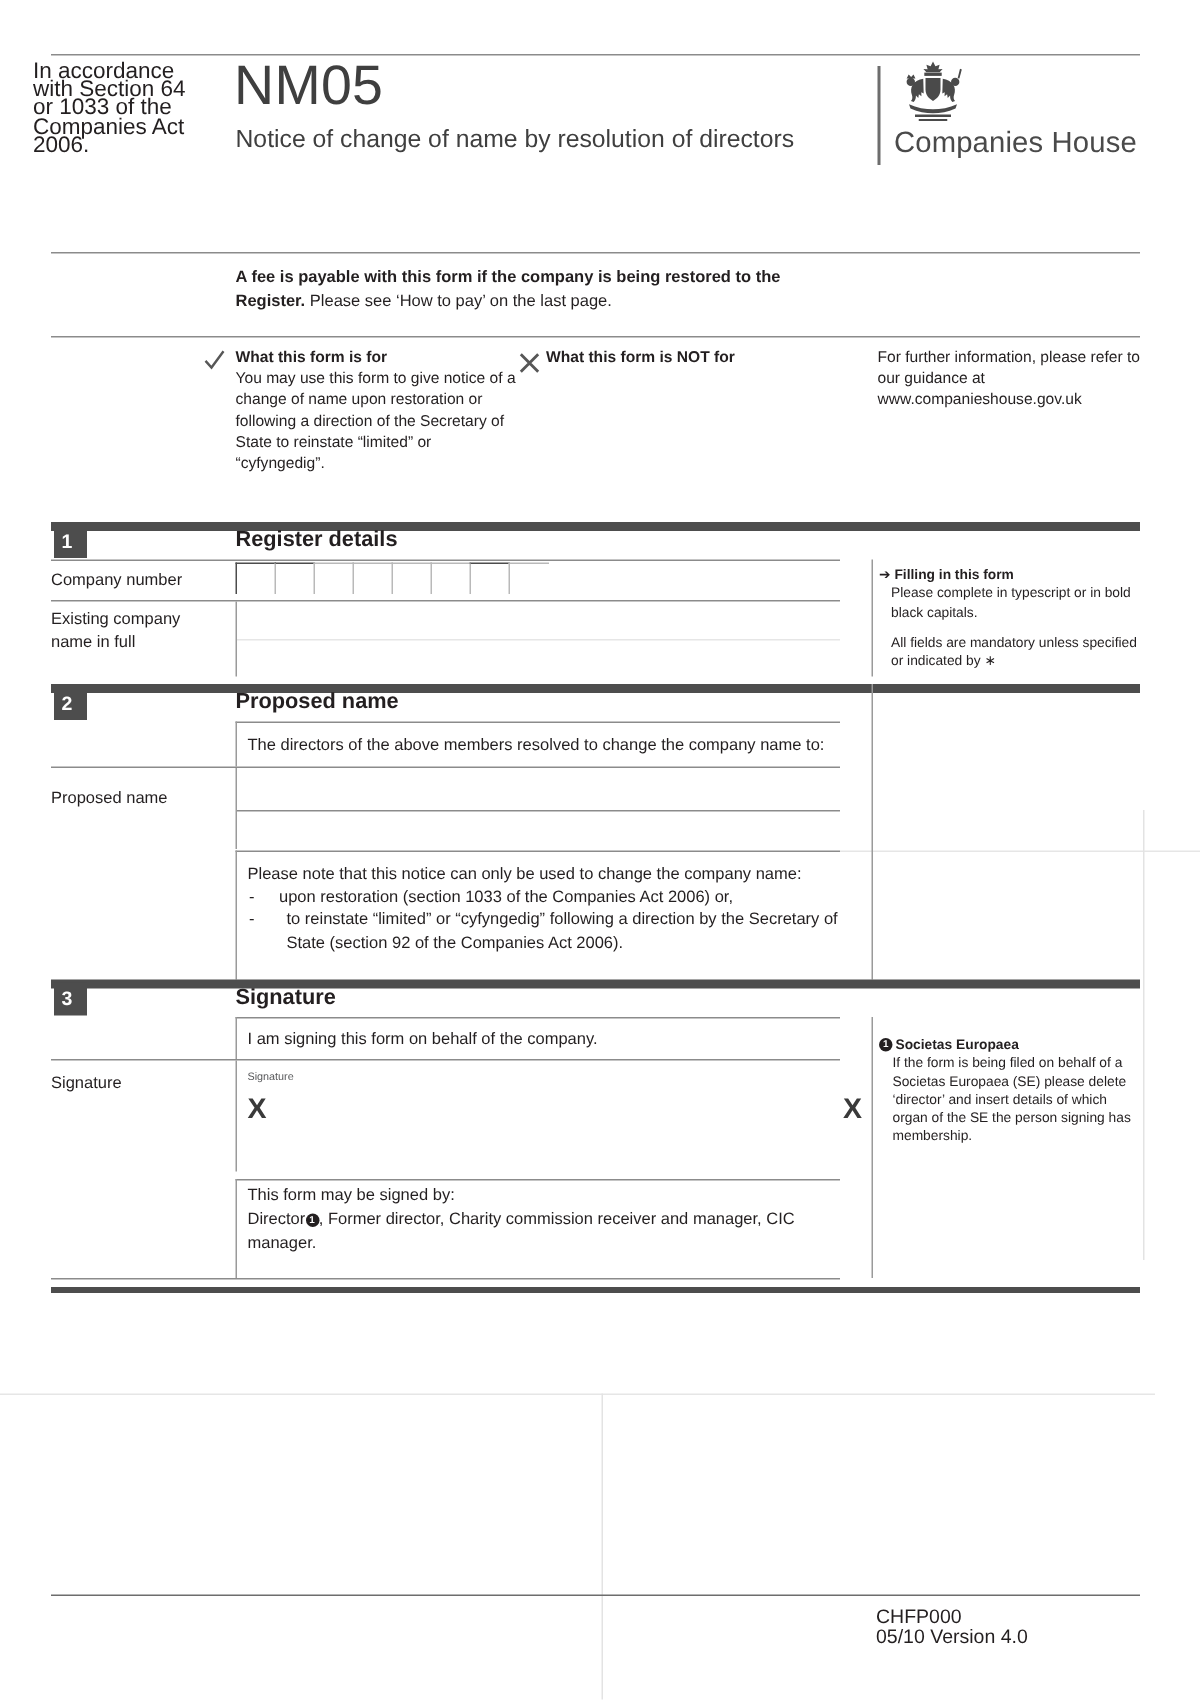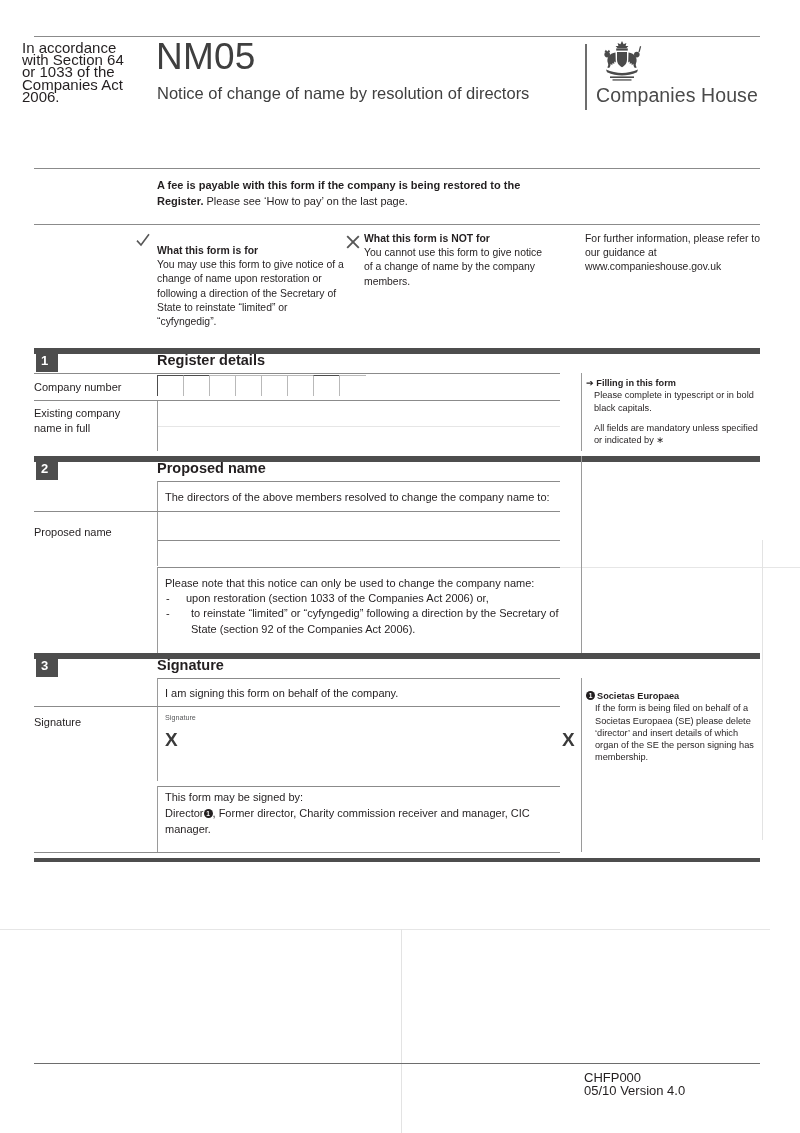--- a/index.html
+++ b/index.html
@@ -61,21 +61,21 @@
   
   .fee-note {
     left: 157px; top: 178px; width: 400px;
     font-size: 11px; line-height: 15.5px;
   }
   .fee-note b { font-weight: bold; }
 
   
   .col { font-size: 10.4px; line-height: 14.2px; }
   .col .hd { font-weight: bold; margin-bottom: 0px; }
-  .col-for     { left: 157px; top: 244px; width: 190px; }
+  .col-for     { left: 157px; top: 232px; width: 190px; }
   .col-notfor  { left: 364px; top: 232px; width: 185px; }
   .col-info    { left: 585px; top: 232px; width: 175px; }
   .mark {
     position: absolute; font-size: 15px; font-weight: bold;
     color: #575757; line-height: 14px;
   }
 
   
   .secbar { height: 11px; }
   .secnum {
@@ -176,21 +176,20 @@
     <div>You may use this form to give notice of a change of name upon restoration or following a direction of the Secretary of State to reinstate “limited” or “cyfyngedig”.</div>
   </div>
 
   <div>
     <svg width="14" height="14" viewBox="0 0 14 14" style="position:absolute;left:346px;top:235px;">
       <path d="M1.2 1.2 L12.8 12.8 M12.8 1.2 L1.2 12.8" stroke="#575757" stroke-width="1.9" fill="none"></path>
     </svg>
   </div>
   <div class="abs col col-notfor">
     <div class="hd">What this form is NOT for</div>
-    <div>You cannot use this form to give notice of a change of name by the company members.</div>
   </div>
 
   <div class="abs col col-info">
     <div>For further information, please refer to our guidance at www.companieshouse.gov.uk</div>
   </div>
 
   <div class="abs hr-dark secbar" style="left:34px;top:348px;width:726px;height:6px;"></div>
   <div class="secnum" style="left:36px;top:350px;">1</div>
   <div class="sectitle" style="left:157px;top:352px;">Register details</div>
 

